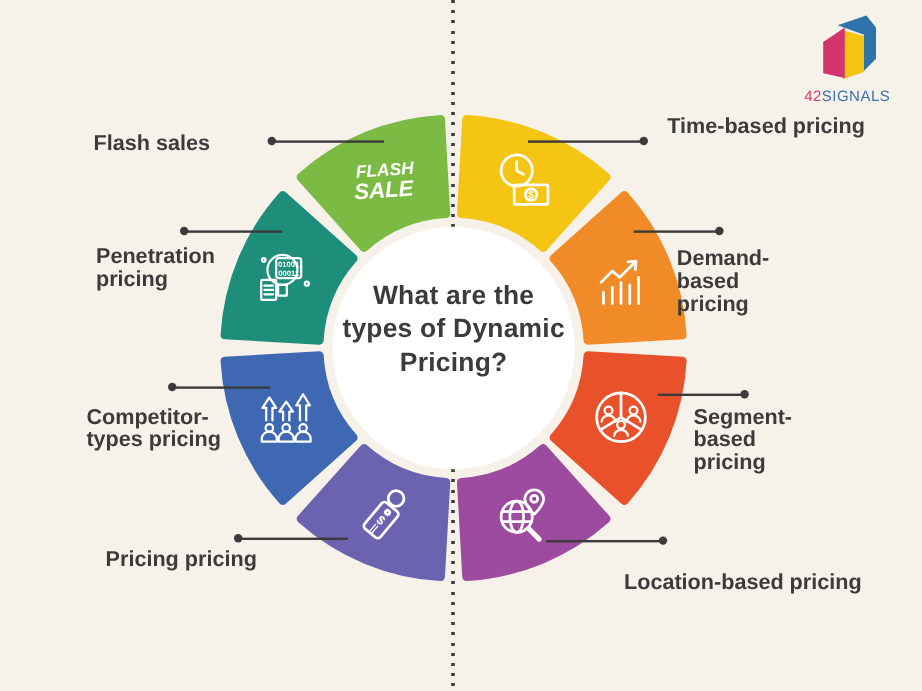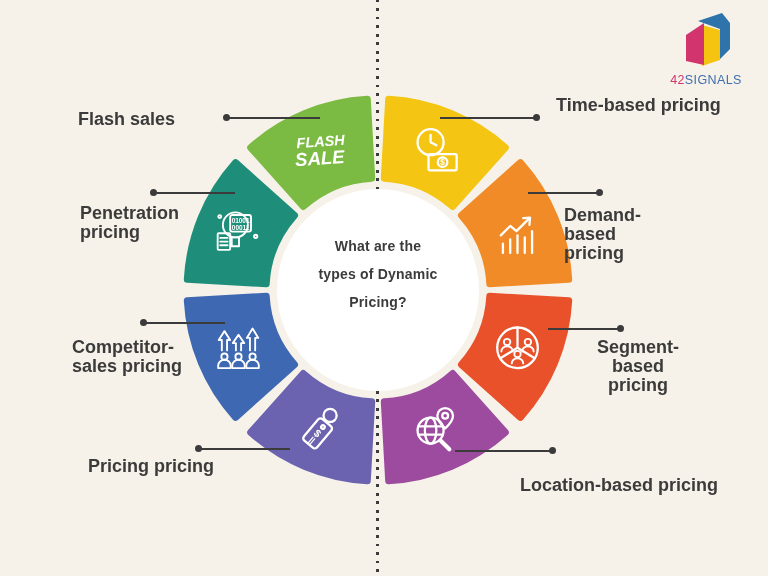--- a/index.html
+++ b/index.html
@@ -5,21 +5,21 @@
   html,body{margin:0;padding:0;}
   body{width:768px;height:576px;position:relative;overflow:hidden;
        font-family:"Liberation Sans",sans-serif;}
   .divider{position:absolute;left:376px;top:0;bottom:0;width:3px;
        background-image:repeating-linear-gradient(to bottom,#3b3b3b 0 2.5px,transparent 2.5px 8.5px);}
   #wheel{position:absolute;left:0;top:0;}
   .ic{stroke:#fff;fill:none;stroke-width:2.2;stroke-linecap:round;stroke-linejoin:round;}
   .icthin{stroke:#fff;fill:none;stroke-width:1.8;stroke-linecap:round;stroke-linejoin:round;}
   .ictxt{fill:#fff;stroke:none;font-family:"Liberation Sans",sans-serif;font-weight:bold;}
   .center-title{position:absolute;left:266px;top:232px;width:224px;text-align:center;
-       font-weight:bold;font-size:14px;line-height:28px;color:#3b3b3b;
+       font-weight:bold;font-size:22px;line-height:28px;color:#3b3b3b;
        white-space:pre-line;letter-spacing:.2px;}
   .label{position:absolute;font-weight:bold;font-size:18px;line-height:19px;
        color:#3b3b3b;white-space:pre-line;}
   .conn{position:absolute;height:2px;background:#3b3b3b;}
   .cdot{position:absolute;width:7px;height:7px;border-radius:50%;background:#3b3b3b;}
   .logo{position:absolute;left:676px;top:11px;width:56px;height:60px;}
   .logo-text{position:absolute;left:666px;top:73px;width:80px;text-align:center;
        font-size:12.5px;font-weight:normal;letter-spacing:.4px;}
 </style>
 </head>
@@ -169,26 +169,26 @@
 <div class="cdot" style="left:195px;top:445px;"></div>
 <div class="cdot" style="left:533px;top:114px;"></div>
 <div class="cdot" style="left:596px;top:189px;"></div>
 <div class="cdot" style="left:617px;top:325px;"></div>
 <div class="cdot" style="left:549px;top:447px;"></div>
 
 <div class="label" style="left:30px;top:110px;width:145px;text-align:right;">Flash sales</div>
 <div class="label" style="left:80px;top:204px;">Penetration
 pricing</div>
 <div class="label" style="left:72px;top:338px;">Competitor-
-sales pricing</div>
+types pricing</div>
 <div class="label" style="left:88px;top:457px;">Pricing pricing</div>
 <div class="label" style="left:556px;top:96px;">Time-based pricing</div>
 <div class="label" style="left:564px;top:206px;width:120px;text-align:left;">Demand-based
 pricing</div>
-<div class="label" style="left:578px;top:338px;width:120px;text-align:center;">Segment-based
+<div class="label" style="left:578px;top:338px;width:120px;text-align:left;">Segment-based
 pricing</div>
 <div class="label" style="left:520px;top:476px;">Location-based pricing</div>
 
 <svg class="logo" viewBox="0 0 56 60">
   <path id="logo-face-blue" d="M22,10 L46,2 L54,12 L54,38 L44,48 L44,18 Z" fill="#2E73A9"></path>
   <path id="logo-face-yellow" d="M26,14 L44,19 L44,49 L26,55 Z" fill="#F4C411"></path>
   <path id="logo-face-pink" d="M10,24 L28,12 L28,54 L10,50 Z" fill="#D2346E"></path>
 </svg>
 <div class="logo-text"><span id="logo-42" style="color: rgb(210, 52, 110);">42</span><span id="logo-signals" style="color: rgb(63, 111, 175);">SIGNALS</span></div>
 

